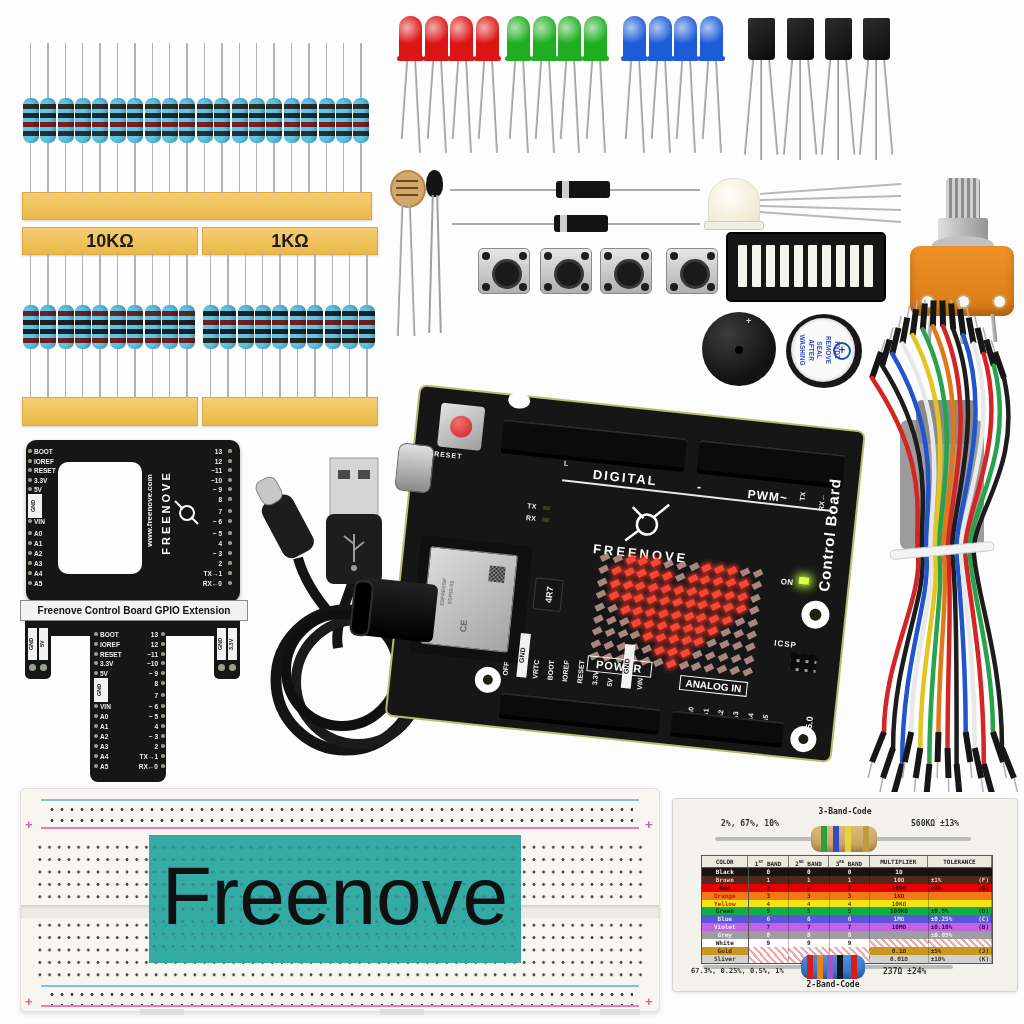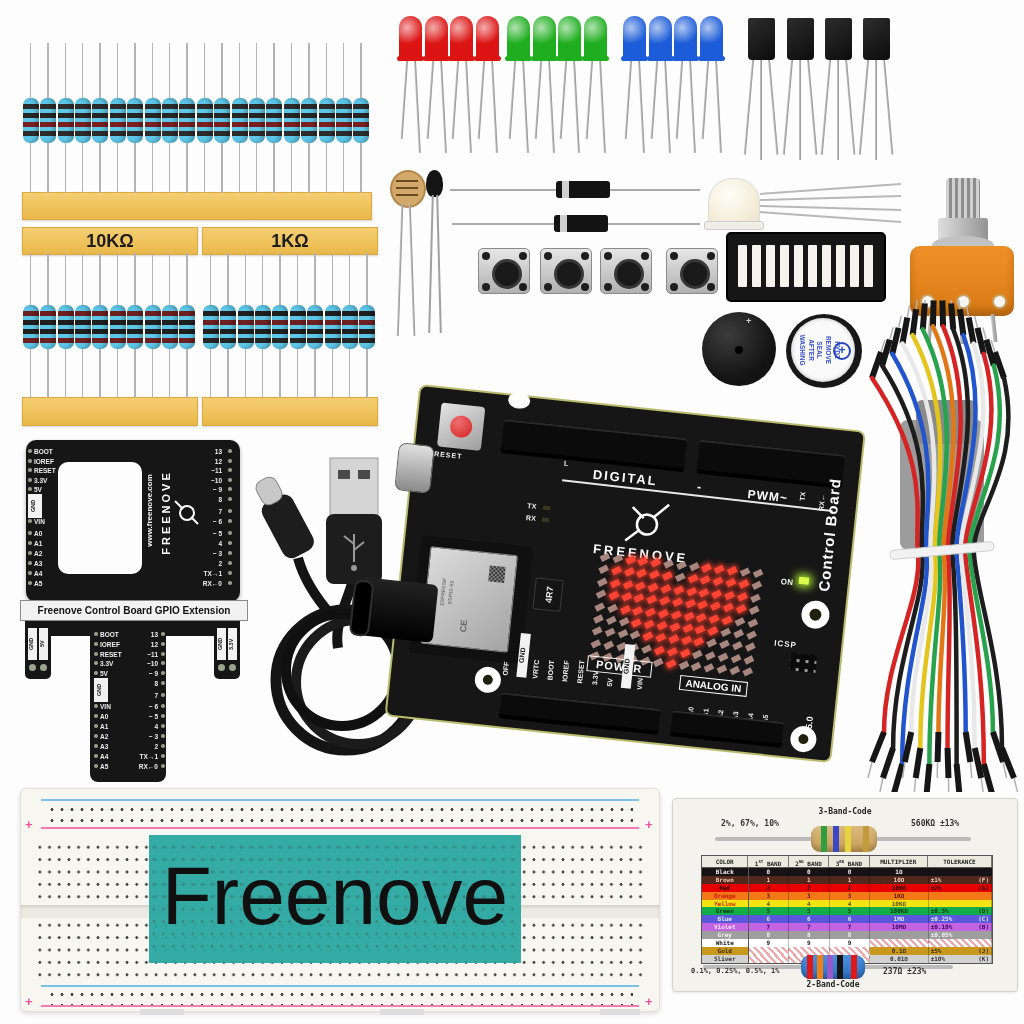--- a/index.html
+++ b/index.html
@@ -1010,18 +1010,18 @@
         </div>
       </div>
     <div class="abs" style="left:30px;top:166px;width:250px;height:4px;background:#bbb;border-radius:2px;"></div>
     <div id="res5" class="abs" style="left:128px;top:156px;width:64px;height:24px;background:linear-gradient(#4a90dd,#2f6fc0);border-radius:9px;box-shadow:inset 0 -4px 5px rgba(0,0,0,.2);">
         <div style="position: absolute; left: 6px; top: 0px; width: 6px; height: 24px; background: rgb(224, 24, 24);"></div>
         <div style="position: absolute; left: 16px; top: 0px; width: 6px; height: 24px; background: rgb(240, 128, 24);"></div>
         <div style="position: absolute; left: 26px; top: 0px; width: 6px; height: 24px; background: rgb(154, 88, 200);"></div>
         <div style="position: absolute; left: 36px; top: 0px; width: 6px; height: 24px; background: rgb(20, 20, 20);"></div>
         <div style="position: absolute; left: 50px; top: 0px; width: 6px; height: 24px; background: rgb(224, 24, 24);"></div>
       </div>
-    <div class="abs cardtxt" style="left:18px;top:168px;font-size:7px;">0.1%, 0.25%, 0.5%, 1%</div>
-    <div class="abs cardtxt" style="left:210px;top:168px;">237Ω ±23%</div>
+    <div class="abs cardtxt" style="left:18px;top:168px;font-size:7px;">67.3%, 0.25%, 0.5%, 1%</div>
+    <div class="abs cardtxt" style="left:210px;top:168px;">237Ω ±24%</div>
     <div class="abs cardtxt" style="left:0;top:181px;width:320px;text-align:center;color:#222;">2-Band-Code</div>
   </div>
 
 </div>
 
 </body></html>

